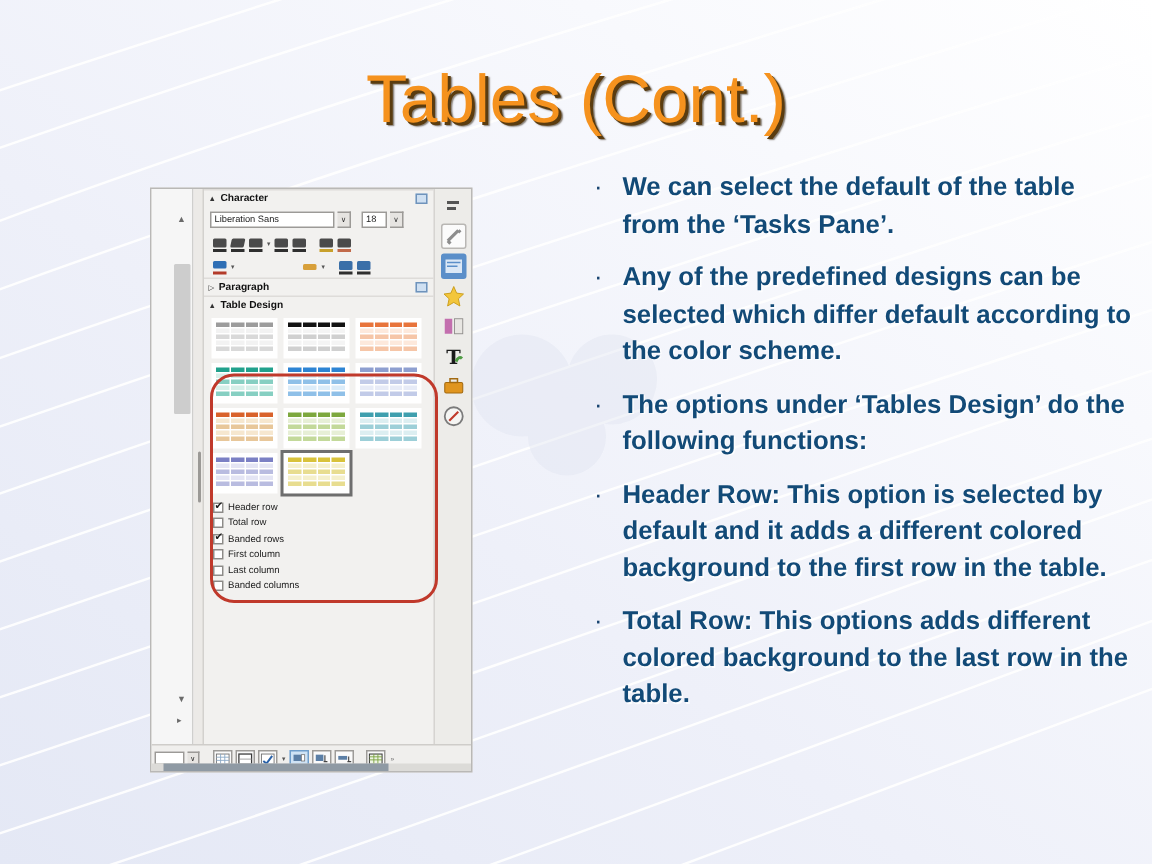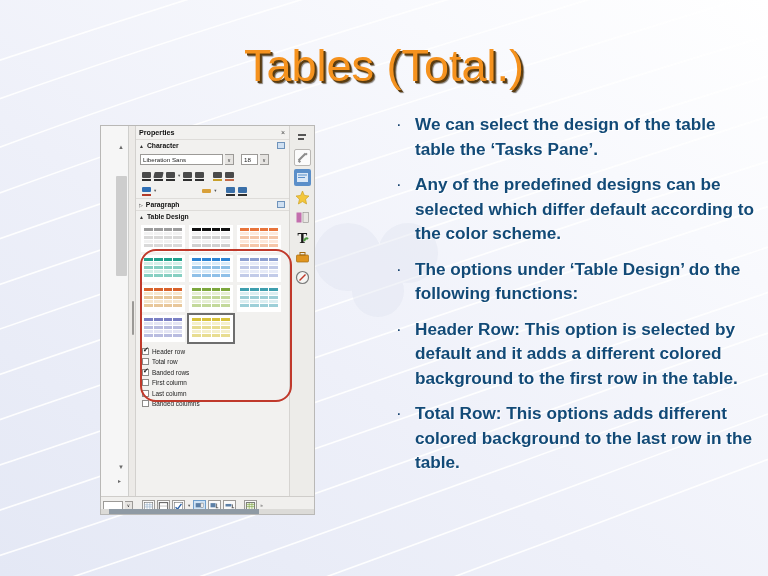--- a/index.html
+++ b/index.html
@@ -146,34 +146,34 @@
 </svg>
 
 <svg id="watermark" viewBox="0 0 170 140">
   <g fill="#dfe3ef" opacity=".75">
     <circle cx="48" cy="62" r="34"></circle>
     <circle cx="108" cy="58" r="30"></circle>
     <circle cx="78" cy="96" r="26"></circle>
   </g>
 </svg>
 
-<div id="title">Tables (Total.)</div>
+<div id="title">Tables (Cont.)</div>
 
 <div id="bullets">
   <div class="bullet">
     <span class="dot">·</span>
-    <span class="btxt">We can select the design of the table table the ‘Tasks Pane’.</span>
+    <span class="btxt">We can select the default of the table from the ‘Tasks Pane’.</span>
   </div>
   <div class="bullet">
     <span class="dot">·</span>
     <span class="btxt">Any of the predefined designs can be selected which differ default according to the color scheme.</span>
   </div>
   <div class="bullet">
     <span class="dot">·</span>
-    <span class="btxt">The options under ‘Table Design’ do the following functions:</span>
+    <span class="btxt">The options under ‘Tables Design’ do the following functions:</span>
   </div>
   <div class="bullet">
     <span class="dot">·</span>
     <span class="btxt">Header Row: This option is selected by default and it adds a different colored background to the first row in the table.</span>
   </div>
   <div class="bullet">
     <span class="dot">·</span>
     <span class="btxt">Total Row: This options adds different colored background to the last row in the table.</span>
   </div>
 </div>
@@ -184,24 +184,20 @@
     <div class="ws-arrow" style="top:18px">▲</div>
     <div class="ws-sb"></div>
     <div class="ws-arrow" style="bottom:26px">▼</div>
     <div class="ws-arrow" style="bottom:12px">▸</div>
   </div>
   <div class="splitter"></div>
   <div class="sp-grip"></div>
 
   <div id="panel">
 
-    <div class="pnl-title">
-      <span class="t">Properties</span>
-      <span class="x">×</span>
-    </div>
 
     <div class="sect-hdr">
       <span class="tri">▲</span>
       <span class="lbl">Character</span>
       <span class="dlg"></span>
     </div>
 
     <div class="ctl-row">
       <div class="fbox fname">Liberation Sans</div>
       <div class="drop">∨</div>

